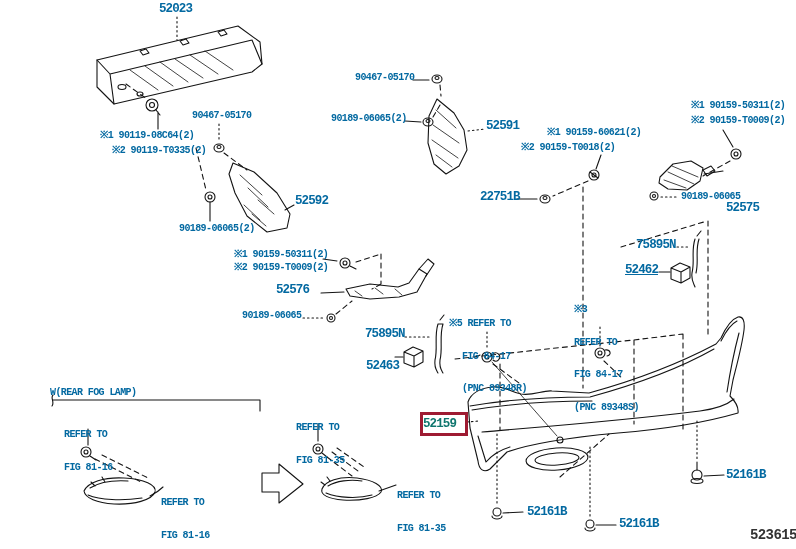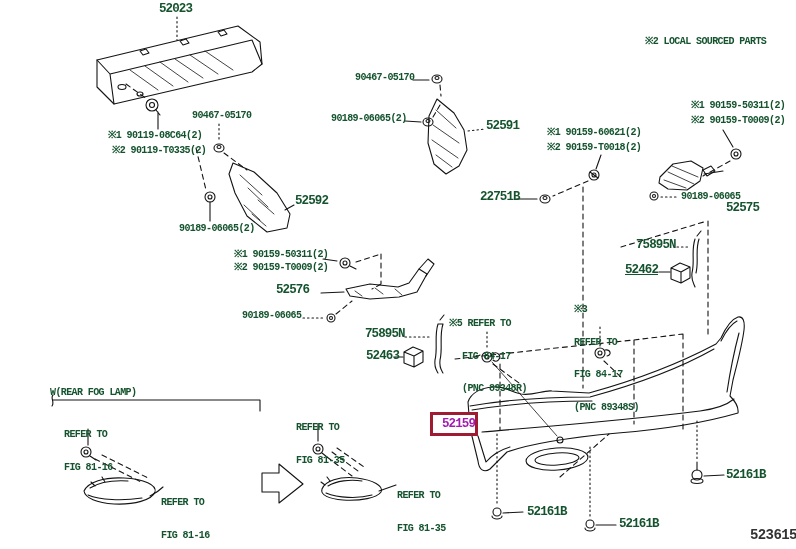--- a/index.html
+++ b/index.html
@@ -1,27 +1,27 @@
 <!DOCTYPE html>
 <html><head>
 <meta charset="utf-8">
 <style>
   html,body{margin:0;padding:0;background:#fff;}
   .stage{position:relative;width:796px;height:549px;background:#ffffff;overflow:hidden;
          font-family:"Liberation Mono","DejaVu Sans Mono",monospace;}
   svg.art{position:absolute;left:0;top:0;}
   .lbl{position:absolute;font:bold 10px "Liberation Mono","DejaVu Sans Mono",monospace;
-       letter-spacing:-0.6px;color:#14532d;white-space:pre;line-height:11px;}
+       letter-spacing:-0.6px;color:#0369a1;white-space:pre;line-height:11px;}
   .big{font-size:12.5px;letter-spacing:-0.9px;}
   .blk div{line-height:10.5px;}
   .ind{padding-left:13px;}
   .legend div{line-height:15px;}
-  .hl{position:absolute;left:430px;top:412px;width:42px;height:18px;border:3px solid #9e1b32;
-      background:#fff;text-align:right;font:bold 12.5px "Liberation Mono","DejaVu Sans Mono",monospace;
-      letter-spacing:-0.9px;line-height:18px;color:#a21caf;}
+  .hl{position:absolute;left:420px;top:412px;width:42px;height:18px;border:3px solid #9e1b32;
+      background:#fff;text-align:left;font:bold 12.5px "Liberation Mono","DejaVu Sans Mono",monospace;
+      letter-spacing:-0.9px;line-height:18px;color:#0f766e;}
   .corner{font-weight:bold;font-size:14px;color:#333;}
 </style>
 </head>
 <body>
 
 <div class="stage">
 
 <svg class="art" width="796" height="549" viewBox="0 0 796 549" fill="none" stroke="#141414" stroke-width="1.1" stroke-linecap="round" stroke-linejoin="round">
 
   <g>
@@ -189,47 +189,46 @@
         <circle cx="318" cy="449" r="2"></circle>
         <path d="M322,453 l5,4"></path>
     <path stroke-dasharray="5 4" d="M327,457 L352,476 M332,452 L358,471 M337,448 L364,467"></path>
     <path d="M322,489 C325,481 339,476 357,478 C373,480 384,486 381,492 C377,498 361,501 343,500 C329,499 320,495 322,489 Z"></path>
     <path d="M328,486 C336,481 350,479 362,481 M326,493 C338,498 358,499 372,495 M325,485 l-4,-3 M330,481 l-3,-4"></path>
     <path d="M379,491 L396,485"></path>
   </g>
 </svg>
 
 <div class="lbl legend blk" style="left:645px;top:12px;">
-  <div>※2 LOCAL SOURCED PARTS</div>
 </div>
 
 <div class="lbl big" style="left:159px;top:4px;">52023</div>
-<div class="lbl" style="left:108px;top:130px;text-align:center;">※1 90119-08C64(2)</div>
+<div class="lbl" style="left:100px;top:130px;text-align:center;">※1 90119-08C64(2)</div>
 <div class="lbl" style="left:112px;top:145px;">※2 90119-T0335(2)</div>
 <div class="lbl" style="left:192px;top:110px;">90467-05170</div>
 <div class="lbl" style="left:355px;top:72px;">90467-05170</div>
 <div class="lbl" style="left:179px;top:223px;">90189-06065(2)</div>
 <div class="lbl" style="left:331px;top:113px;">90189-06065(2)</div>
 <div class="lbl big" style="left:486px;top:121px;">52591</div>
 <div class="lbl big" style="left:295px;top:196px;text-align:right;">52592</div>
 <div class="lbl" style="left:234px;top:249px;">※1 90159-50311(2)</div>
 <div class="lbl" style="left:234px;top:262px;">※2 90159-T0009(2)</div>
 <div class="lbl big" style="left:276px;top:285px;text-align:right;">52576</div>
 <div class="lbl" style="left:242px;top:310px;">90189-06065</div>
 <div class="lbl big" style="left:365px;top:329px;">75895N</div>
-<div class="lbl big" style="left:366px;top:351px;">52463</div>
+<div class="lbl big" style="left:366px;top:361px;">52463</div>
 
 <div class="lbl blk" style="left:449px;top:297px;">
   <div>※5 REFER TO</div>
   <div class="ind">FIG 84-17</div>
   <div class="ind">(PNC 89348R)</div>
 </div>
 
 <div class="lbl" style="left:547px;top:127px;">※1 90159-60621(2)</div>
-<div class="lbl" style="left:547px;top:142px;">※2 90159-T0018(2)</div>
+<div class="lbl" style="left:521px;top:142px;">※2 90159-T0018(2)</div>
 <div class="lbl big" style="left:480px;top:192px;">22751B</div>
 <div class="lbl" style="left:691px;top:100px;">※1 90159-50311(2)</div>
 <div class="lbl" style="left:691px;top:115px;">※2 90159-T0009(2)</div>
 <div class="lbl big" style="left:726px;top:164px;margin-top:39px;">52575</div>
 <div class="lbl" style="left:681px;top:191px;">90189-06065</div>
 <div class="lbl big" style="left:636px;top:240px;">75895N</div>
 <div class="lbl big" style="left:625px;top:265px;text-decoration:underline;">52462</div>
 
 <div class="lbl blk" style="left:574px;top:283px;">
   <div>※3</div>

